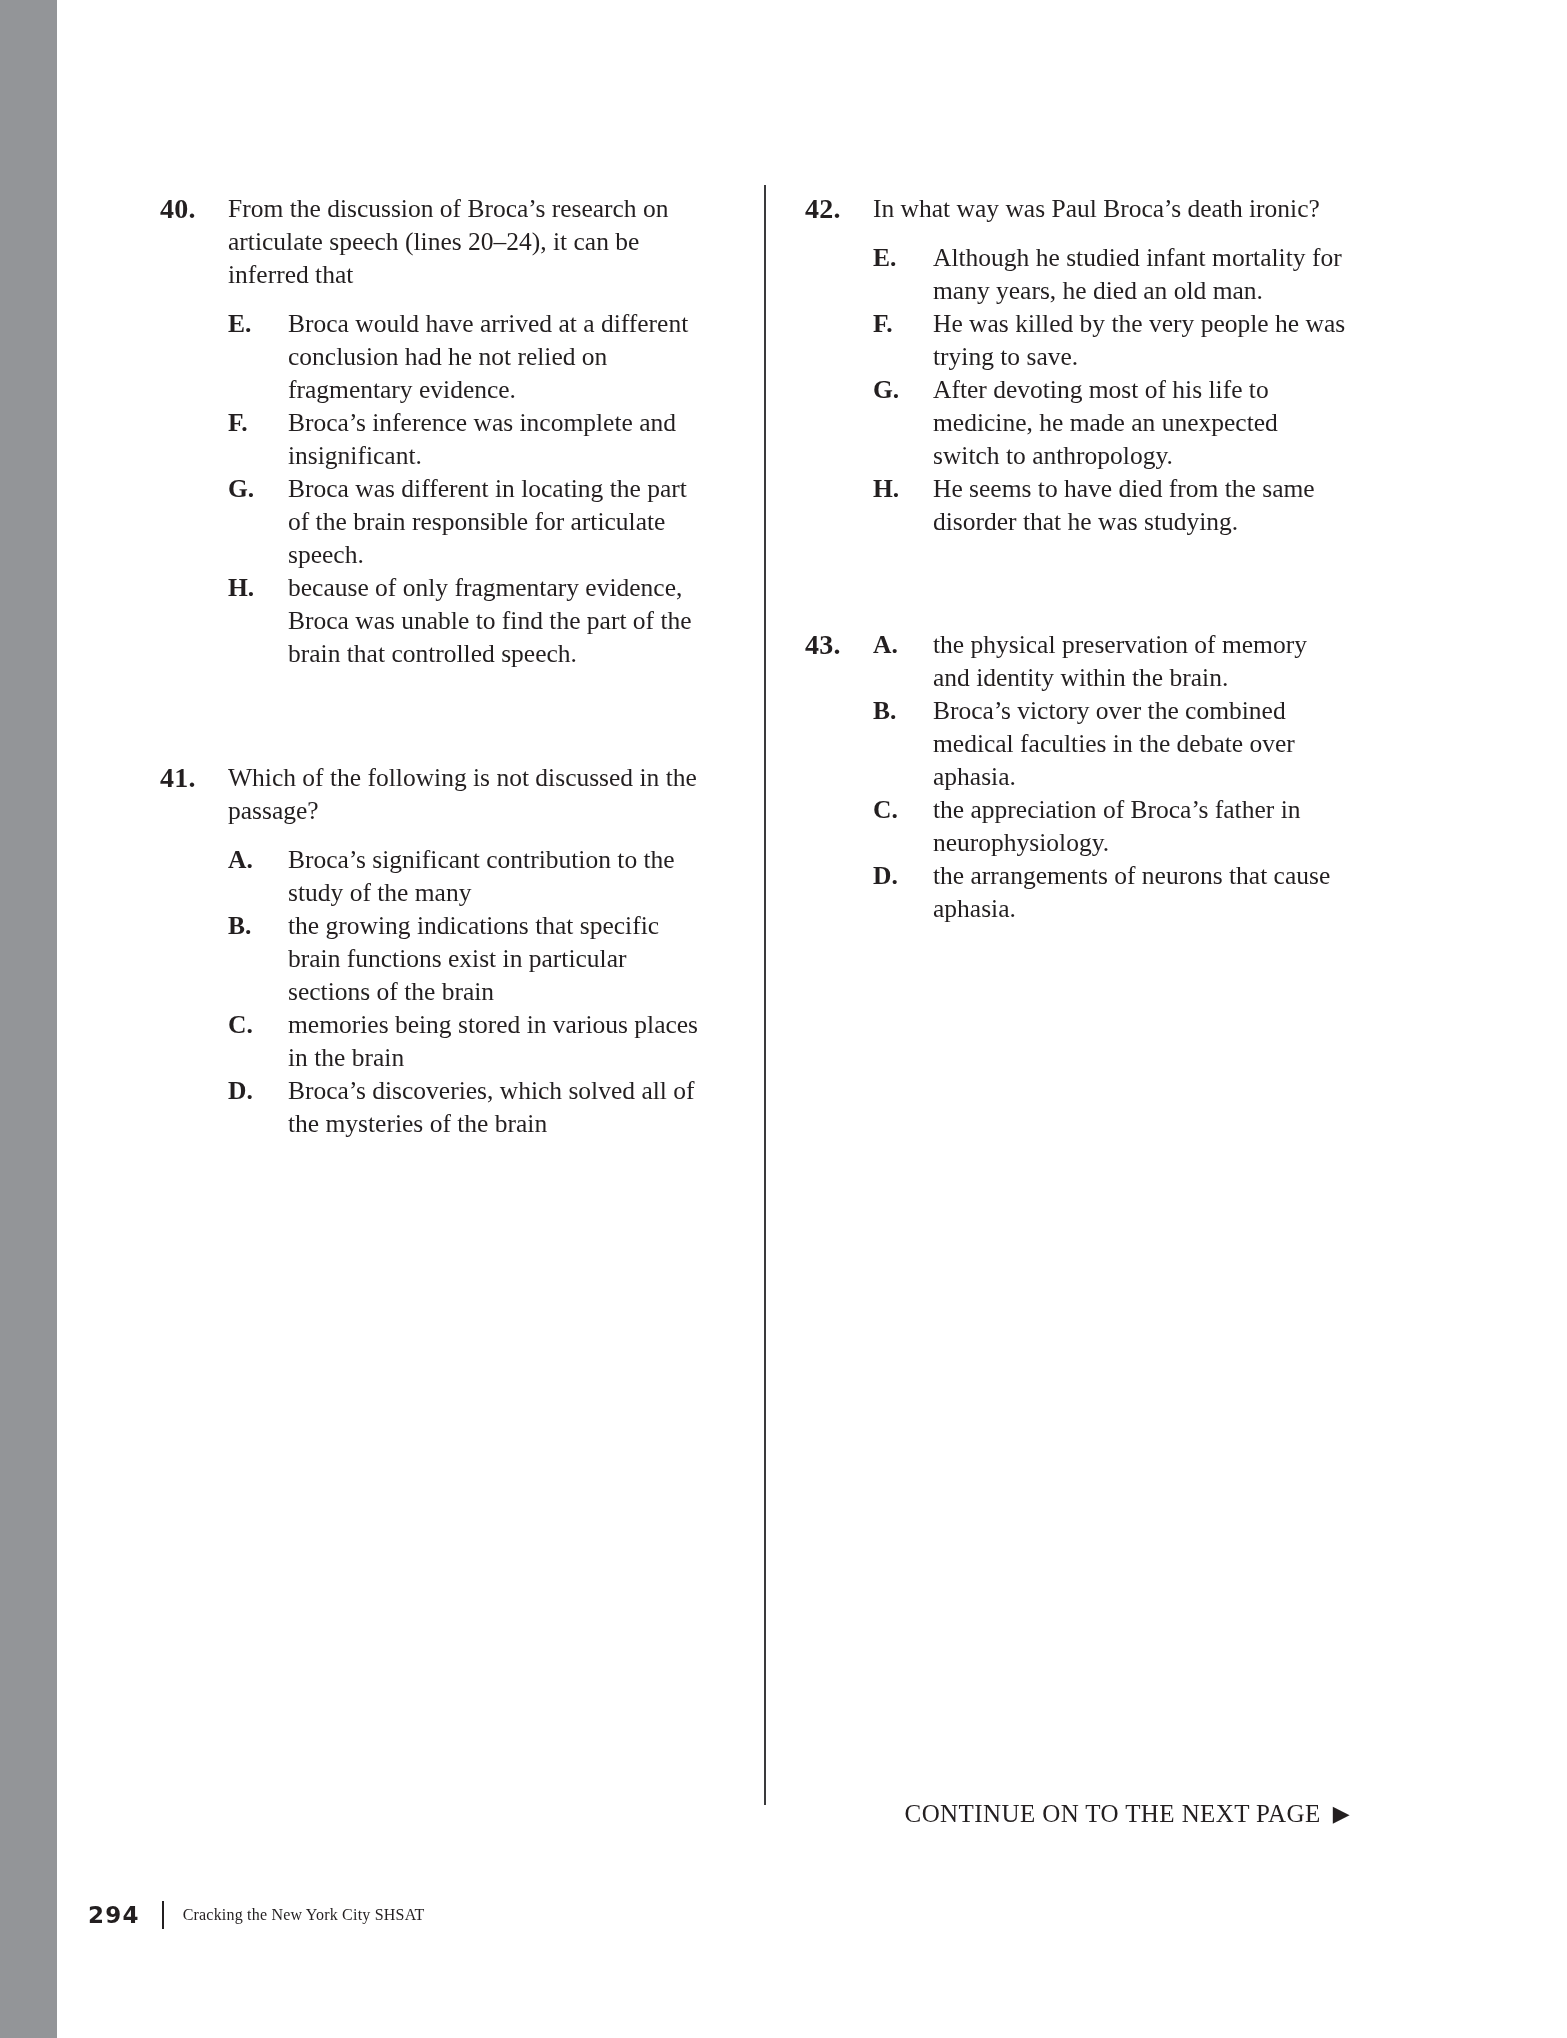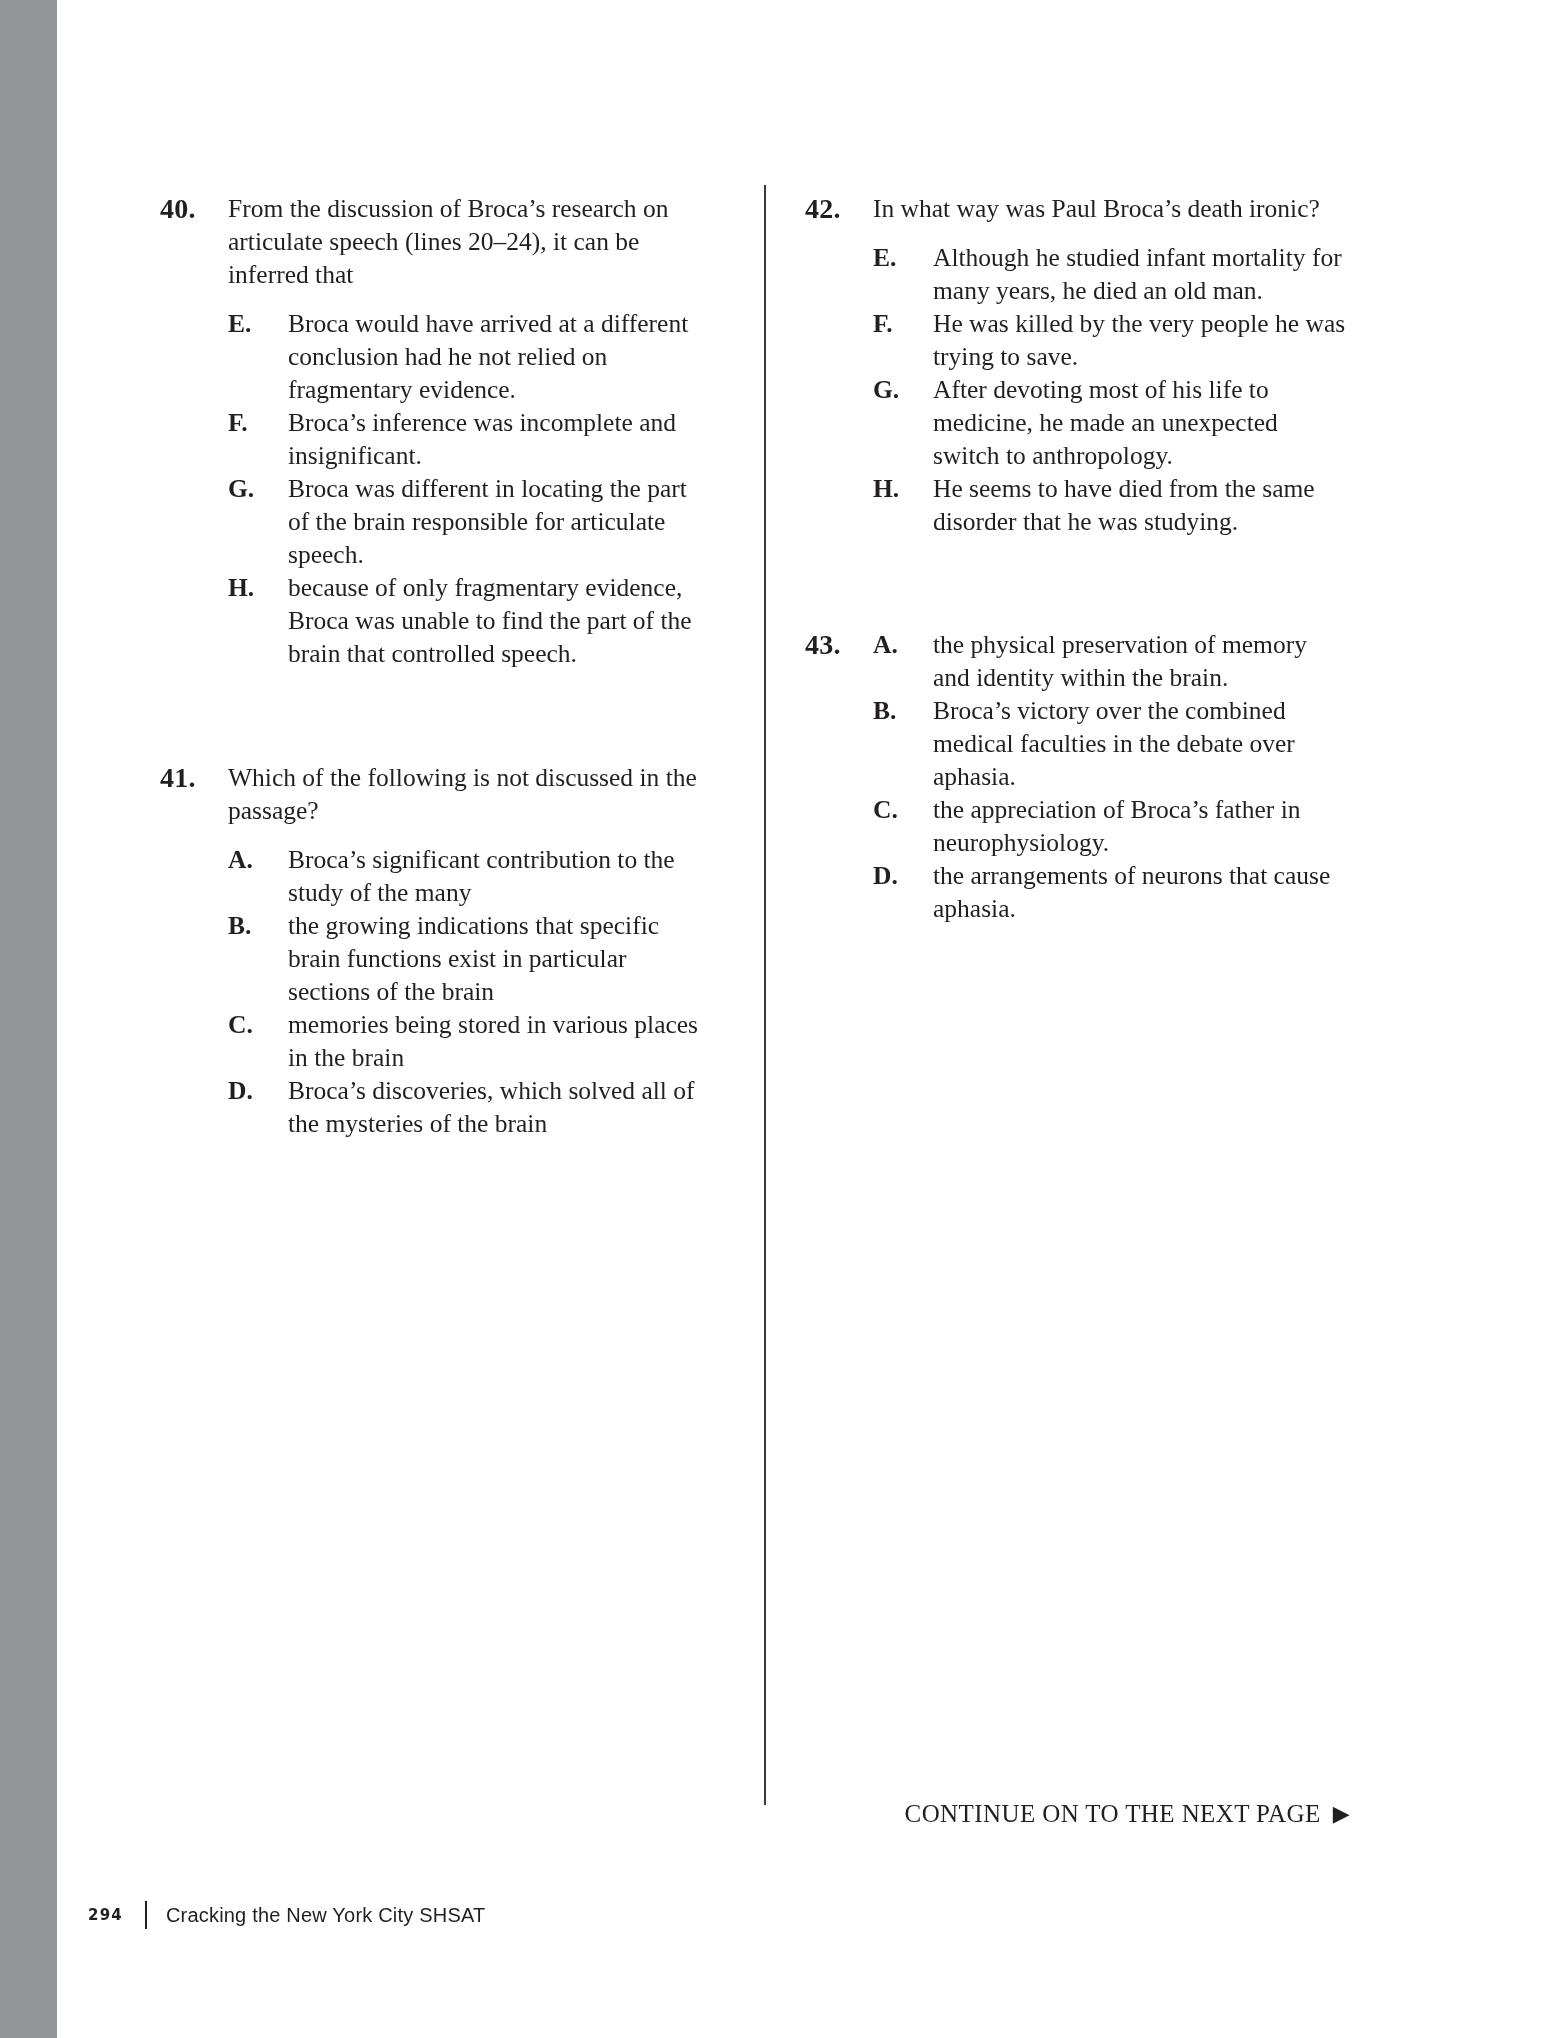--- a/index.html
+++ b/index.html
@@ -115,33 +115,33 @@
     position: absolute;
     left: 88px;
     top: 1898px;
     display: flex;
     align-items: center;
     height: 34px;
   }
   .folio {
     font-family: "DejaVu Sans", sans-serif;
     font-weight: bold;
-    font-size: 15px;
+    font-size: 23px;
     letter-spacing: 1.2px;
     color: #231f20;
   }
   .folio-rule {
     width: 2px;
     height: 28px;
     background: #231f20;
     margin: 0 19px 0 22px;
   }
   .book-title {
-    font-family: Liberation Sans, sans-serif;
-    font-size: 20px;
+    font-family: Liberation Serif, serif;
+    font-size: 16px;
     letter-spacing: 0.2px;
     color: #231f20;
   }
 </style>
 </head>
 <body>
 
 <div class="page">
 
   <div class="spine"></div>

